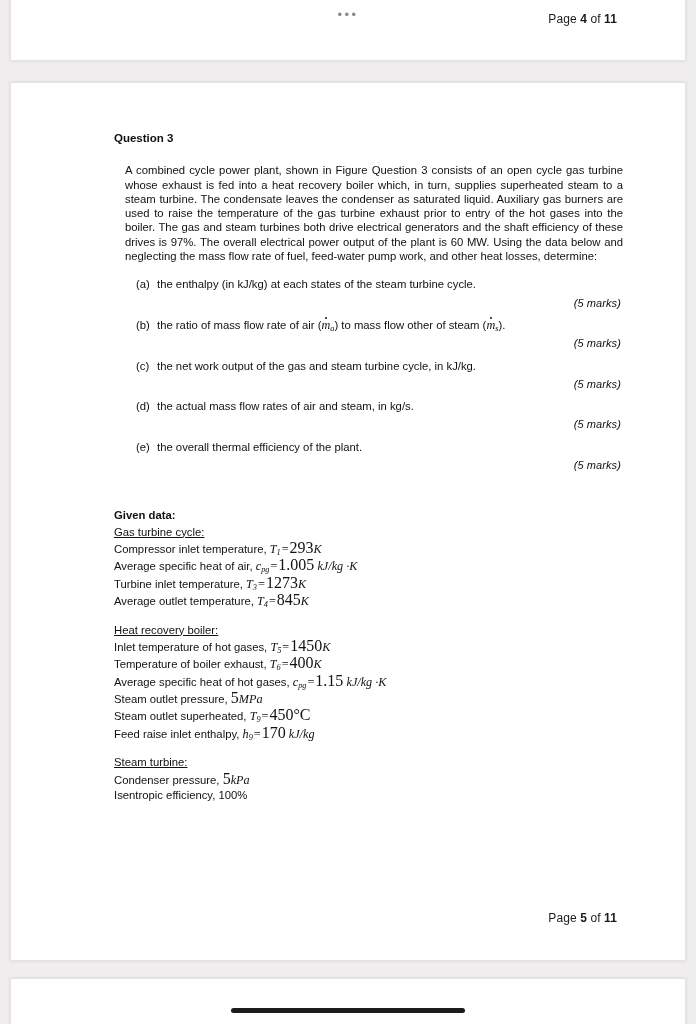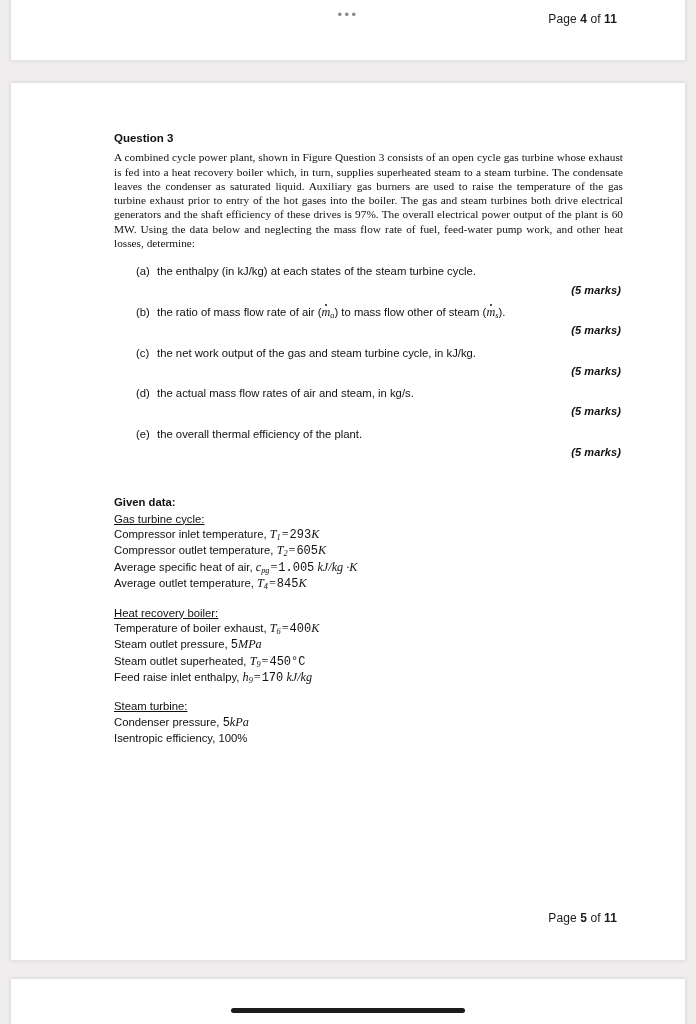--- a/index.html
+++ b/index.html
@@ -87,45 +87,44 @@
     top: 48px;
     width: 509px;
     color: #111111;
     font-size: 11.3px;
     line-height: 14.3px;
   }
 
   .q-title {
     font-weight: bold;
     font-size: 11.5px;
-    margin-bottom: 5px;
+    margin-bottom: 18px;
   }
 
   .q-para {
     text-align: justify;
     text-justify: inter-word;
-    margin: 0 0 0 0;
-    font-family: Liberation Serif, serif;
+    margin: 0 0 0 11px;
   }
 
   
   .sub-list { margin-top: 14px; }
   .sub-item { margin-bottom: 8px; }
   .sub-line {
     margin-left: 22px;
     display: flex;
   }
   .sub-tag {
     width: 21px;
     flex: 0 0 21px;
   }
   .sub-text { flex: 1 1 auto; }
   .marks {
     text-align: right;
-    font-weight: bold;
+    font-weight: normal;
     font-style: italic;
     font-size: 11px;
     margin-top: 4px;
     padding-right: 2px;
     letter-spacing: 0.1px;
   }
 
   
   .given-wrap { margin-top: 36px; }
   .given-head {
@@ -143,23 +142,23 @@
     line-height: 15.4px;
   }
 
   
   .mi {
     font-family: "Liberation Serif", serif;
     font-style: italic;
     font-size: 12.2px;
   }
   .mn {
-    font-family: Liberation Mono, monospace;
+    font-family: Liberation Serif, serif;
     font-style: normal;
-    font-size: 12px;
+    font-size: 16px;
   }
   .mu {
     font-family: "Liberation Serif", serif;
     font-style: italic;
     font-size: 12.2px;
   }
   .op {
     font-family: "Liberation Serif", serif;
     font-size: 12.2px;
     padding: 0 1px;
@@ -261,28 +260,30 @@
         </div>
 
       </div>
 
       <div class="given-wrap">
         <div class="given-head">Given data:</div>
 
         <div class="grp">
           <div class="grp-head">Gas turbine cycle:</div>
           <div class="dline"><span>Compressor inlet temperature, </span><span class="mi">T</span><span class="mi"><sub>1</sub></span><span class="op">=</span><span class="mn">293</span><span class="mi">K</span></div>
-          <div class="dline"><span>Compressor outlet temperature, </span><span class="mi">T</span><span class="mi"><sub>2</sub></span><span class="op">=</span><span class="mn">605</span><span class="mi">K</span></div>
           <div class="dline"><span>Average specific heat of air, </span><span class="mi">c</span><span class="mi"><sub>pg</sub></span><span class="op">=</span><span class="mn">1.005</span>&nbsp;<span class="mi">kJ/kg ·K</span></div>
+          <div class="dline"><span>Turbine inlet temperature, </span><span class="mi">T</span><span class="mi"><sub>3</sub></span><span class="op">=</span><span class="mn">1273</span><span class="mi">K</span></div>
           <div class="dline"><span>Average outlet temperature, </span><span class="mi">T</span><span class="mi"><sub>4</sub></span><span class="op">=</span><span class="mn">845</span><span class="mi">K</span></div>
         </div>
 
         <div class="grp">
           <div class="grp-head">Heat recovery boiler:</div>
+          <div class="dline"><span>Inlet temperature of hot gases, </span><span class="mi">T</span><span class="mi"><sub>5</sub></span><span class="op">=</span><span class="mn">1450</span><span class="mi">K</span></div>
           <div class="dline"><span>Temperature of boiler exhaust, </span><span class="mi">T</span><span class="mi"><sub>6</sub></span><span class="op">=</span><span class="mn">400</span><span class="mi">K</span></div>
+          <div class="dline"><span>Average specific heat of hot gases, </span><span class="mi">c</span><span class="mi"><sub>pg</sub></span><span class="op">=</span><span class="mn">1.15</span>&nbsp;<span class="mi">kJ/kg ·K</span></div>
           <div class="dline"><span>Steam outlet pressure, </span><span class="mn">5</span><span class="mi">MPa</span></div>
           <div class="dline"><span>Steam outlet superheated, </span><span class="mi">T</span><span class="mi"><sub>9</sub></span><span class="op">=</span><span class="mn">450</span><span class="mn">°C</span></div>
           <div class="dline"><span>Feed raise inlet enthalpy, </span><span class="mi">h</span><span class="mi"><sub>9</sub></span><span class="op">=</span><span class="mn">170</span>&nbsp;<span class="mi">kJ/kg</span></div>
         </div>
 
         <div class="grp">
           <div class="grp-head">Steam turbine:</div>
           <div class="dline"><span>Condenser pressure, </span><span class="mn">5</span><span class="mi">kPa</span></div>
           <div class="dline"><span>Isentropic efficiency, 100%</span></div>
         </div>

